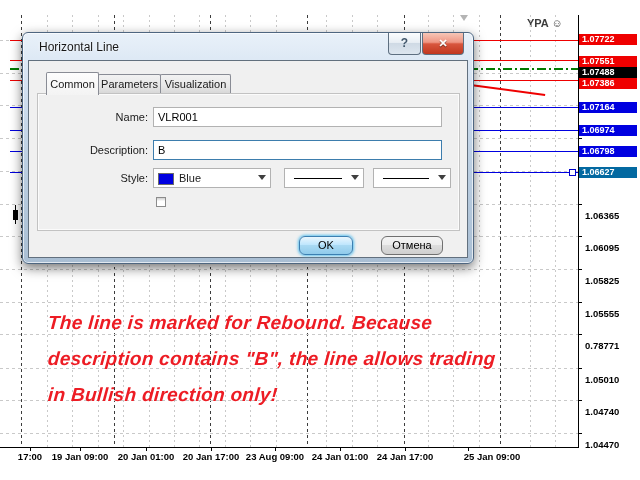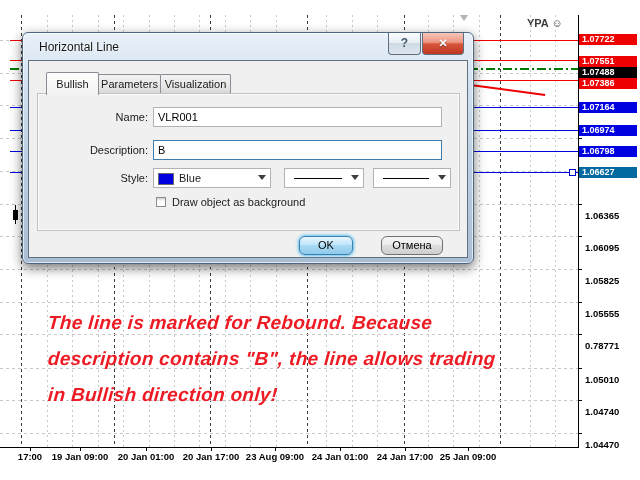--- a/index.html
+++ b/index.html
@@ -152,21 +152,21 @@
       <div class="xtick-label" style="left: 146px;">20 Jan 01:00</div>
       <div class="xtick" style="left: 211px;"></div>
       <div class="xtick-label" style="left: 211px;">20 Jan 17:00</div>
       <div class="xtick" style="left: 275px;"></div>
       <div class="xtick-label" style="left: 275px;">23 Aug 09:00</div>
       <div class="xtick" style="left: 340px;"></div>
       <div class="xtick-label" style="left: 340px;">24 Jan 01:00</div>
       <div class="xtick" style="left: 405px;"></div>
       <div class="xtick-label" style="left: 405px;">24 Jan 17:00</div>
       <div class="xtick" style="left: 468px;"></div>
-      <div class="xtick-label" style="left: 468px;">25 Jan 09:00</div>
+      <div class="xtick-label" style="left: 492px;">25 Jan 09:00</div>
       <div class="hline" style="top: 40px; background: rgb(239, 0, 0);"></div>
       <div class="price-label" style="top: 34px; background: rgb(239, 0, 0);">1.07722</div>
       <div class="hline" style="top: 60px; background: rgb(239, 0, 0);"></div>
       <div class="price-label" style="top: 56px; background: rgb(239, 0, 0);">1.07551</div>
       <div class="hline dashdot" style="top: 68px;"></div>
       <div class="price-label" style="top: 67px; background: rgb(0, 0, 0);">1.07488</div>
       <div class="hline" style="top: 80px; background: rgb(239, 0, 0);"></div>
       <div class="price-label" style="top: 78px; background: rgb(239, 0, 0);">1.07386</div>
       <div class="hline" style="top: 107px; background: rgb(0, 0, 224);"></div>
       <div class="price-label" style="top: 102px; background: rgb(0, 0, 224);">1.07164</div>
@@ -189,21 +189,21 @@
       <div class="annot-line" style="top: 384px; color: rgb(237, 28, 36);">in Bullish direction only!</div>
     </div>
 
   <div id="dialog">
     <div id="dialog-title">Horizontal Line</div>
     <div id="titlebar-buttons">
       <div id="help-btn" class="cap-btn">?</div>
       <div id="close-btn" class="cap-btn"><span>✕</span></div>
     </div>
     <div id="dialog-client">
-      <div class="tab active" style="left:17px;width:51px;">Bullish</div>
+      <div class="tab active" style="left:17px;width:51px;">Common</div>
       <div class="tab" style="left:69px;width:61px;">Parameters</div>
       <div class="tab" style="left:131px;width:69px;">Visualization</div>
       <div id="tab-frame"></div>
 
       <div class="fld-label" style="top:50px;">Name:</div>
       <input class="txt-input" style="top: 46px;" value="VLR001">
 
       <div class="fld-label" style="top:83px;">Description:</div>
       <input class="txt-input focused" style="top: 79px;" value="B">
 
@@ -216,19 +216,18 @@
       <div class="combo" style="left:255px;top:107px;width:80px;">
         <div class="combo-line" style="width:48px;"></div>
         <div class="combo-arrow"></div>
       </div>
       <div class="combo" style="left:344px;top:107px;width:78px;">
         <div class="combo-line" style="width:46px;"></div>
         <div class="combo-arrow"></div>
       </div>
 
       <div id="bg-checkbox"></div>
-      <div id="bg-checkbox-label">Draw object as background</div>
 
       <div id="ok-btn" class="dlg-btn">OK</div>
       <div id="cancel-btn" class="dlg-btn">Отмена</div>
     </div>
   </div>
 </div>
 
 </body></html>

